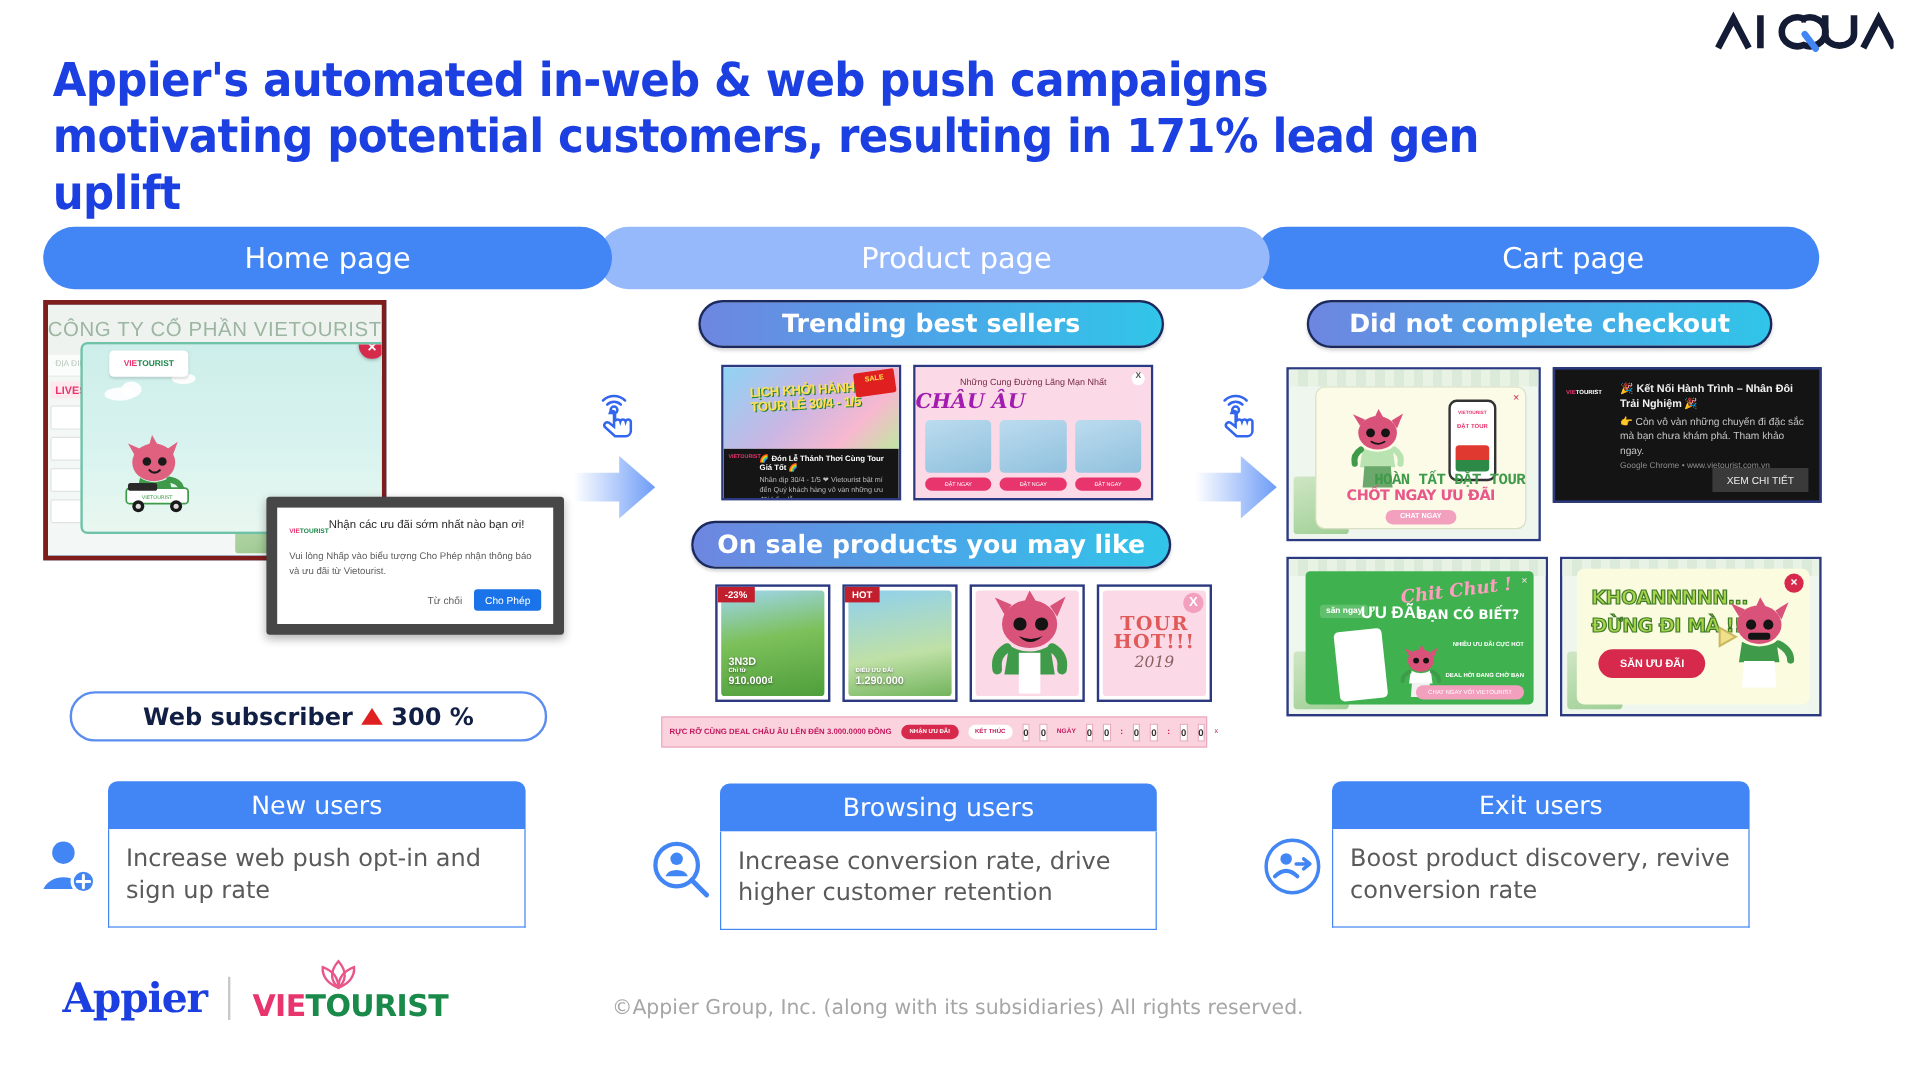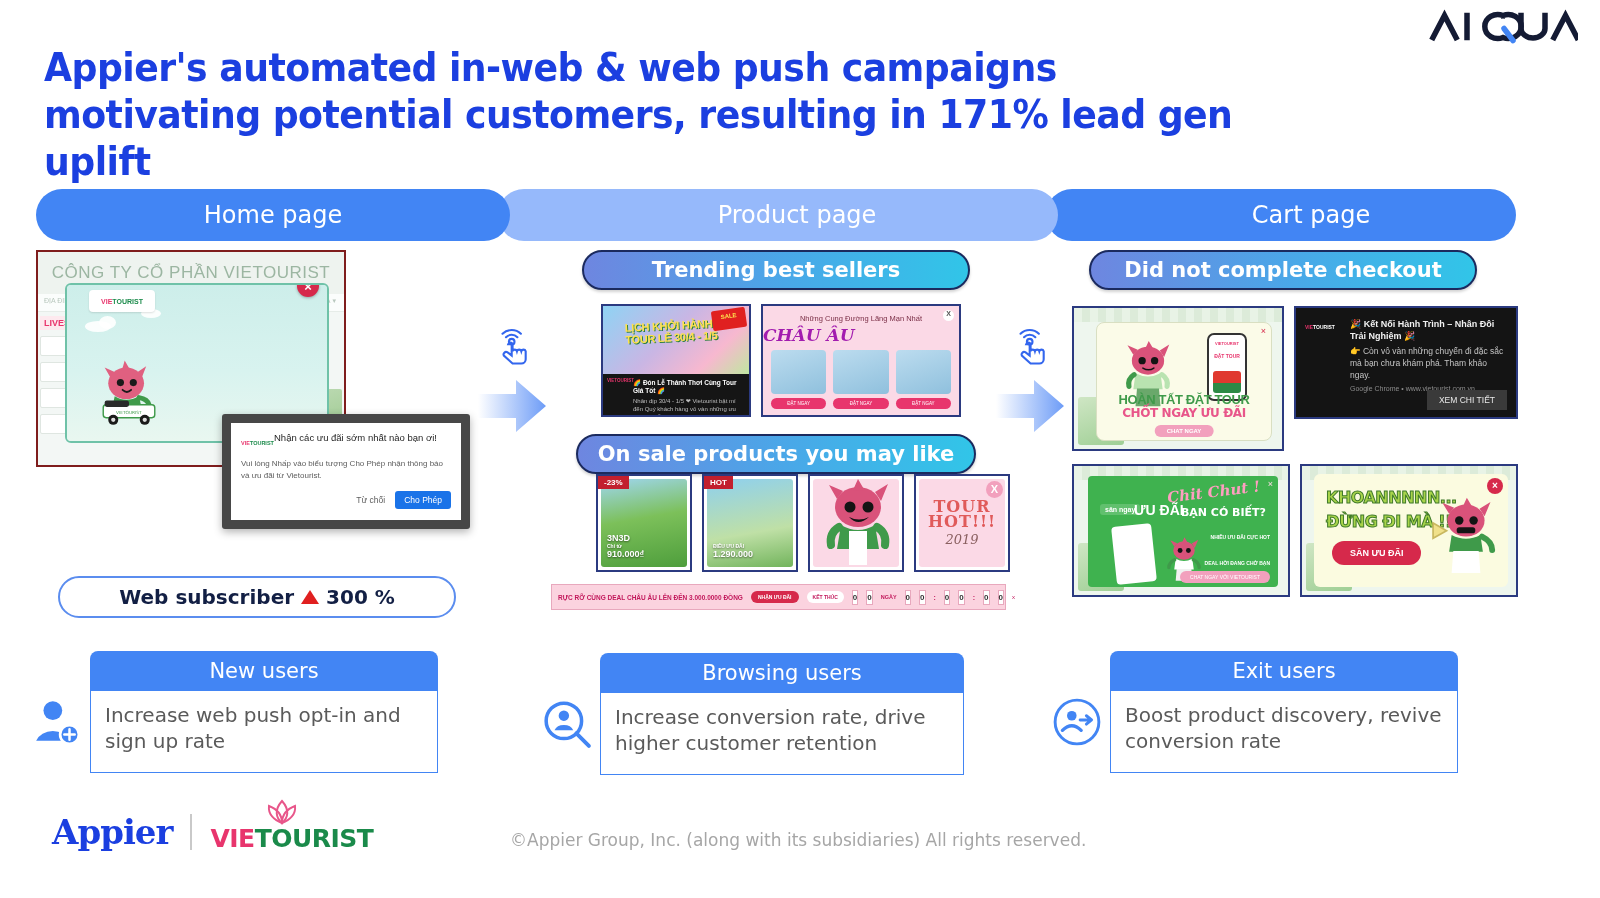--- a/index.html
+++ b/index.html
@@ -54,22 +54,22 @@
     background: linear-gradient(90deg, #6e86e0 0%, #4aa7e8 52%, #31c5e8 100%);
     border: 2px solid #1b2a5e;
     display: flex; align-items: center; justify-content: center;
     color: #ffffff; font-size: 21px; font-weight: 700;
     font-family: "DejaVu Sans", sans-serif;
     box-shadow: 0 2px 3px rgba(0,0,0,0.18);
   }
 
   
   .shot1 {
-    position: relative; width: 310px; height: 217px;
-    border: 2px solid #7f1d1d; overflow: hidden;
+    position: relative; width: 286px; height: 217px;
+    border: 4px solid #7f1d1d; overflow: hidden;
     background: #7dd3fc;
   }
   .site-bg { position: absolute; inset: 0; background: #f3f7f5; }
   .site-hero {
     position: absolute; left: 0; right: 0; top: 0; height: 42px;
     background: #eef3ef;
     display: flex; align-items: center; justify-content: center;
   }
   .site-hero span {
     font-size: 17px; color: #9cb6a2; letter-spacing: 0.5px;
@@ -264,23 +264,23 @@
 
   .bgsite { position:absolute; inset:0; background:#eef6ee; }
   .bgsite::before { content:""; position:absolute; left:0; right:0; top:0; height:14px;
       background:repeating-linear-gradient(90deg,#e8f3e6 0 8px,#dcebd9 8px 16px); }
   .bgsite::after { content:""; position:absolute; left:4px; bottom:4px; width:46px;
       height:48px; background:linear-gradient(160deg,#cfe6c4,#9fcf95); border-radius:3px; }
   .ov-card {
     position:absolute; left:22px; top:14px; right:10px; bottom:8px;
     background:#fbfbe8; border:1px solid #d9dfc2; border-radius:8px;
   }
-  .ov-title1 { position:absolute; left:0; right:0; bottom:33px; text-align:center;
+  .ov-title1 { position:absolute; left:0; right:0; bottom:33px; text-align:right;
       font-size:13px; font-weight:700; color:#3f9a4a; letter-spacing:-0.4px;
-      font-family:Liberation Sans, sans-serif; }
+      font-family:Liberation Mono, monospace; }
   .ov-title2 { position:absolute; left:0; right:0; bottom:20px; text-align:center;
       font-size:12px; font-weight:700; color:#e8568a; letter-spacing:-0.4px;
       font-family:"DejaVu Sans",sans-serif; }
   .ov-cta { position:absolute; left:50%; transform:translateX(-50%); bottom:3px;
       background:#f2a0bd; color:#fff; font-size:6px; font-weight:700;
       padding:3px 12px; border-radius:9px; }
   .ov-x { position:absolute; right:5px; top:3px; font-size:9px; color:#d6294b; }
   .phone { position:absolute; right:24px; top:10px; width:40px; height:68px;
       border:2px solid #333; border-radius:7px; background:#fff; }
   .phone .pl { position:absolute; left:0; right:0; top:6px; text-align:center;
@@ -495,21 +495,21 @@
           <div class="eu-btn">ĐẶT NGAY</div>
         </div>
         <div class="eu-x">X</div>
       </div>
     </div>
 
     <div class="pill" style="width:400px; margin-left:31px; margin-top:17px;">
       <span>On sale products you may like</span>
     </div>
 
-    <div class="row" style="margin-left:27px;padding-left:24px;">
+    <div class="row" style="margin-top:13px; margin-left:27px;padding-left:24px;">
       <div class="tile t-prod">
         <div class="p-badge">-23%</div>
         <div class="p-inner p1bg">
           <div class="p-price">
             <span>3N3D</span>
             <small>Chỉ từ</small>
             <span>910.000₫</span>
           </div>
         </div>
       </div>

